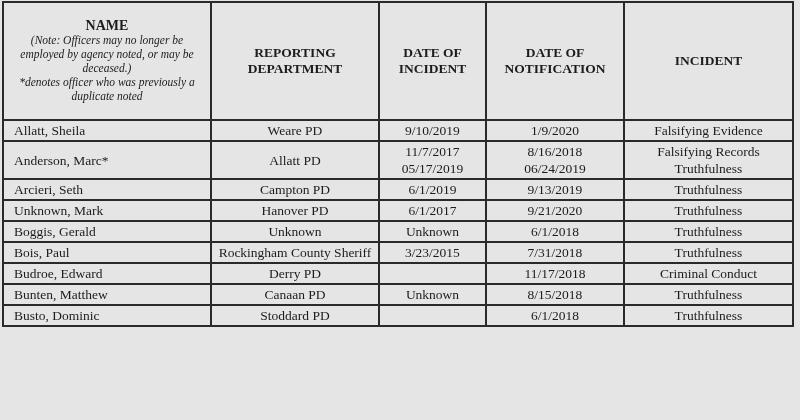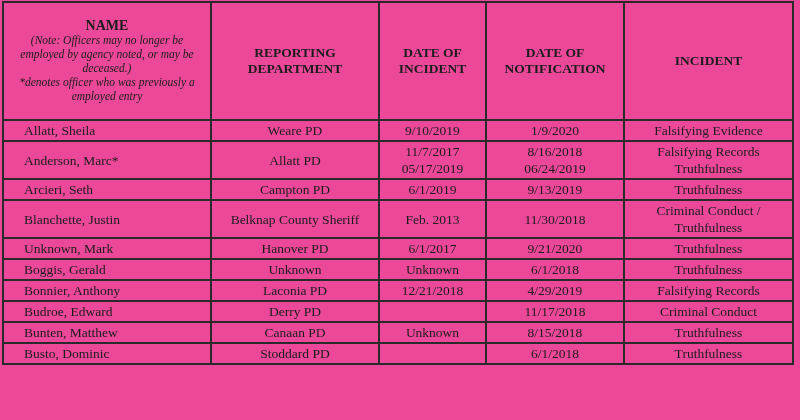--- a/index.html
+++ b/index.html
@@ -5,21 +5,21 @@
   html, body {
     margin: 0;
     padding: 0;
     background: #ffffff;
   }
   .page {
     position: relative;
     width: 800px;
     height: 420px;
     overflow: hidden;
-    background: #ec4899;
+    background: #e5e5e5;
   }
   table.laurie {
     position: absolute;
     left: 2px;
     top: 1px;
     width: 790px;
     border-collapse: collapse;
     table-layout: fixed;
     font-family: "Liberation Serif", "DejaVu Serif", serif;
     color: #1c1c1c;
@@ -61,41 +61,41 @@
   tbody td {
     font-size: 13.5px;
     line-height: 17px;
     padding: 1px 3px;
     text-align: center;
     vertical-align: middle;
     white-space: pre-line;
   }
   tbody td.col-name {
     text-align: left;
-    padding-left: 20px;
+    padding-left: 10px;
   }
 </style>
 </head>
 <body>
 
 <div class="page">
   <table class="laurie">
     <colgroup>
       <col style="width:208px">
       <col style="width:168px">
       <col style="width:107px">
       <col style="width:138px">
       <col style="width:169px">
     </colgroup>
     <thead>
       <tr>
         <th class="hdr-name">
           <span class="hdr-name-title">NAME</span>
           <span class="hdr-note">(Note: Officers may no longer be employed by agency noted, or may be deceased.)</span>
-          <div class="hdr-footnote">*denotes officer who was previously a employed entry</div>
+          <div class="hdr-footnote">*denotes officer who was previously a duplicate noted</div>
         </th>
         <th>REPORTING
 DEPARTMENT</th>
         <th>DATE OF
 INCIDENT</th>
         <th>DATE OF
 NOTIFICATION</th>
         <th>INCIDENT</th>
       </tr>
     </thead>
@@ -118,47 +118,39 @@
 Truthfulness</td>
         </tr>
         <tr>
           <td class="col-name">Arcieri, Seth</td>
           <td class="col-department">Campton PD</td>
           <td class="col-incident">6/1/2019</td>
           <td class="col-notification">9/13/2019</td>
           <td class="col-category">Truthfulness</td>
         </tr>
         <tr>
-          <td class="col-name">Blanchette, Justin</td>
-          <td class="col-department">Belknap County Sheriff</td>
-          <td class="col-incident">Feb. 2013</td>
-          <td class="col-notification">11/30/2018</td>
-          <td class="col-category">Criminal Conduct /
-Truthfulness</td>
-        </tr>
-        <tr>
           <td class="col-name">Unknown, Mark</td>
           <td class="col-department">Hanover PD</td>
           <td class="col-incident">6/1/2017</td>
           <td class="col-notification">9/21/2020</td>
           <td class="col-category">Truthfulness</td>
         </tr>
         <tr>
           <td class="col-name">Boggis, Gerald</td>
           <td class="col-department">Unknown</td>
           <td class="col-incident">Unknown</td>
           <td class="col-notification">6/1/2018</td>
           <td class="col-category">Truthfulness</td>
         </tr>
         <tr>
-          <td class="col-name">Bonnier, Anthony</td>
-          <td class="col-department">Laconia PD</td>
-          <td class="col-incident">12/21/2018</td>
-          <td class="col-notification">4/29/2019</td>
-          <td class="col-category">Falsifying Records</td>
+          <td class="col-name">Bois, Paul</td>
+          <td class="col-department">Rockingham County Sheriff</td>
+          <td class="col-incident">3/23/2015</td>
+          <td class="col-notification">7/31/2018</td>
+          <td class="col-category">Truthfulness</td>
         </tr>
         <tr>
           <td class="col-name">Budroe, Edward</td>
           <td class="col-department">Derry PD</td>
           <td class="col-incident"></td>
           <td class="col-notification">11/17/2018</td>
           <td class="col-category">Criminal Conduct</td>
         </tr>
         <tr>
           <td class="col-name">Bunten, Matthew</td>

